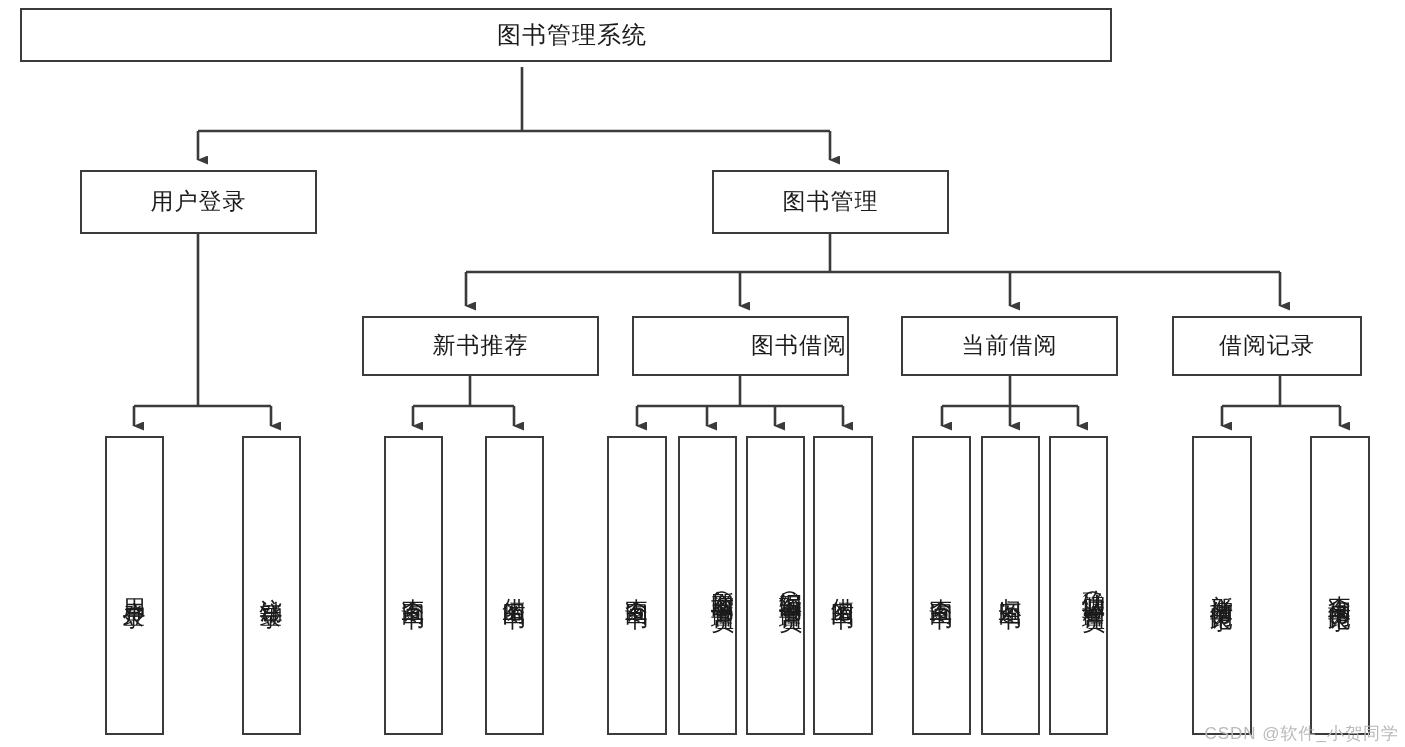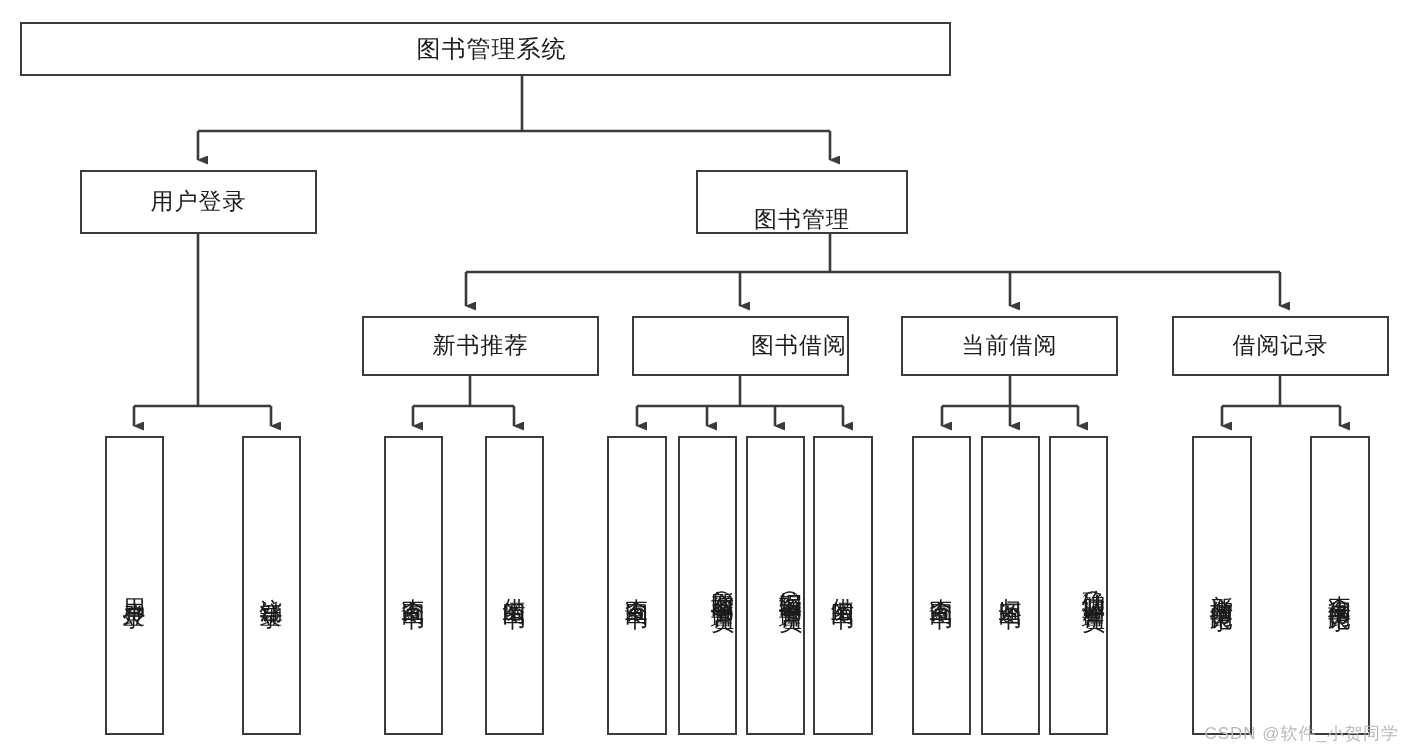--- a/index.html
+++ b/index.html
@@ -114,41 +114,41 @@
       <path d="M1010,406 L1010,426" marker-end="url(#arrow)"></path>
       <path d="M1078,406 L1078,426" marker-end="url(#arrow)"></path>
 
       <path d="M1280,376 L1280,406"></path>
       <path d="M1222,406 L1340,406"></path>
       <path d="M1222,406 L1222,426" marker-end="url(#arrow)"></path>
       <path d="M1340,406 L1340,426" marker-end="url(#arrow)"></path>
     </g>
   </svg>
 
-  <div class="node h root" style="left:20px; top:22px; width:931px; height:54px;padding-left:12px;">
+  <div class="node h root" style="left:20px; top:8px; width:1092px; height:54px;padding-left:12px;">
     <span>图书管理系统</span>
   </div>
 
   <div class="node h" style="left:80px; top:170px; width:237px; height:64px;">
     <span>用户登录</span>
   </div>
-  <div class="node h" style="left:696px; top:170px; width:212px; height:64px;align-items:flex-end;">
+  <div class="node h" style="left:712px; top:170px; width:237px; height:64px;">
     <span>图书管理</span>
   </div>
 
   <div class="node h" style="left:362px; top:316px; width:237px; height:60px;">
     <span>新书推荐</span>
   </div>
   <div class="node h" style="left:632px; top:316px; width:217px; height:60px;justify-content:flex-end;">
     <span>图书借阅</span>
   </div>
   <div class="node h" style="left:901px; top:316px; width:217px; height:60px;">
     <span>当前借阅</span>
   </div>
-  <div class="node h" style="left:1172px; top:316px; width:217px; height:60px;">
+  <div class="node h" style="left:1172px; top:316px; width:190px; height:60px;">
     <span>借阅记录</span>
   </div>
 
   <div class="node v center" style="left:105px; top:436px; width:59px; height:299px;">
     <span>用户登录</span>
   </div>
   <div class="node v center" style="left:242px; top:436px; width:59px; height:299px;">
     <span>注销登录</span>
   </div>
 

